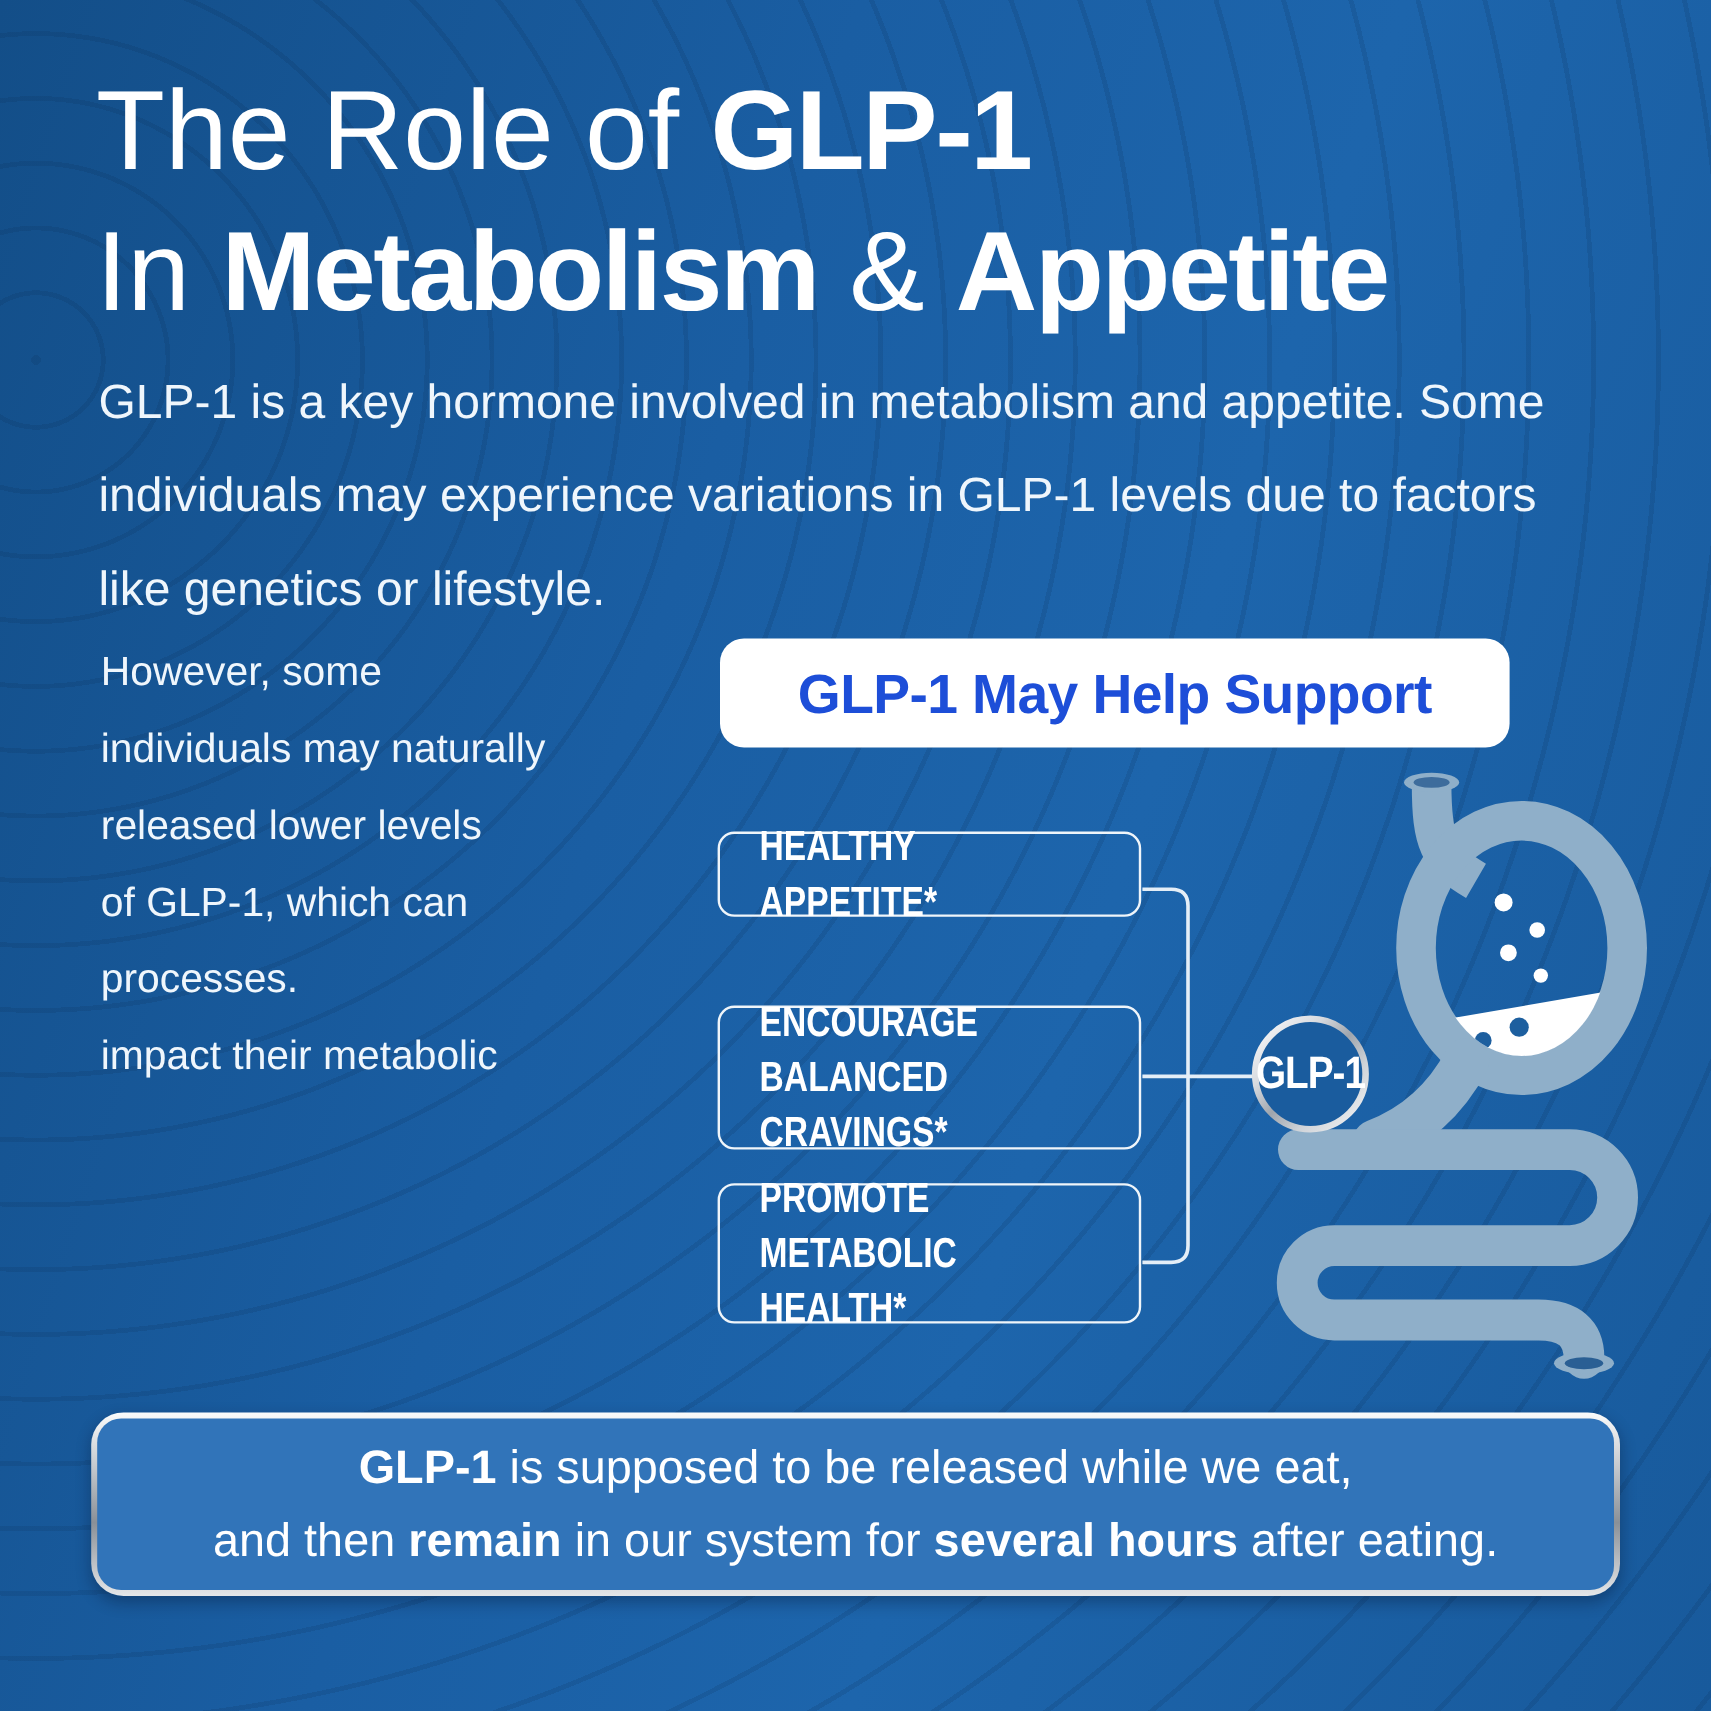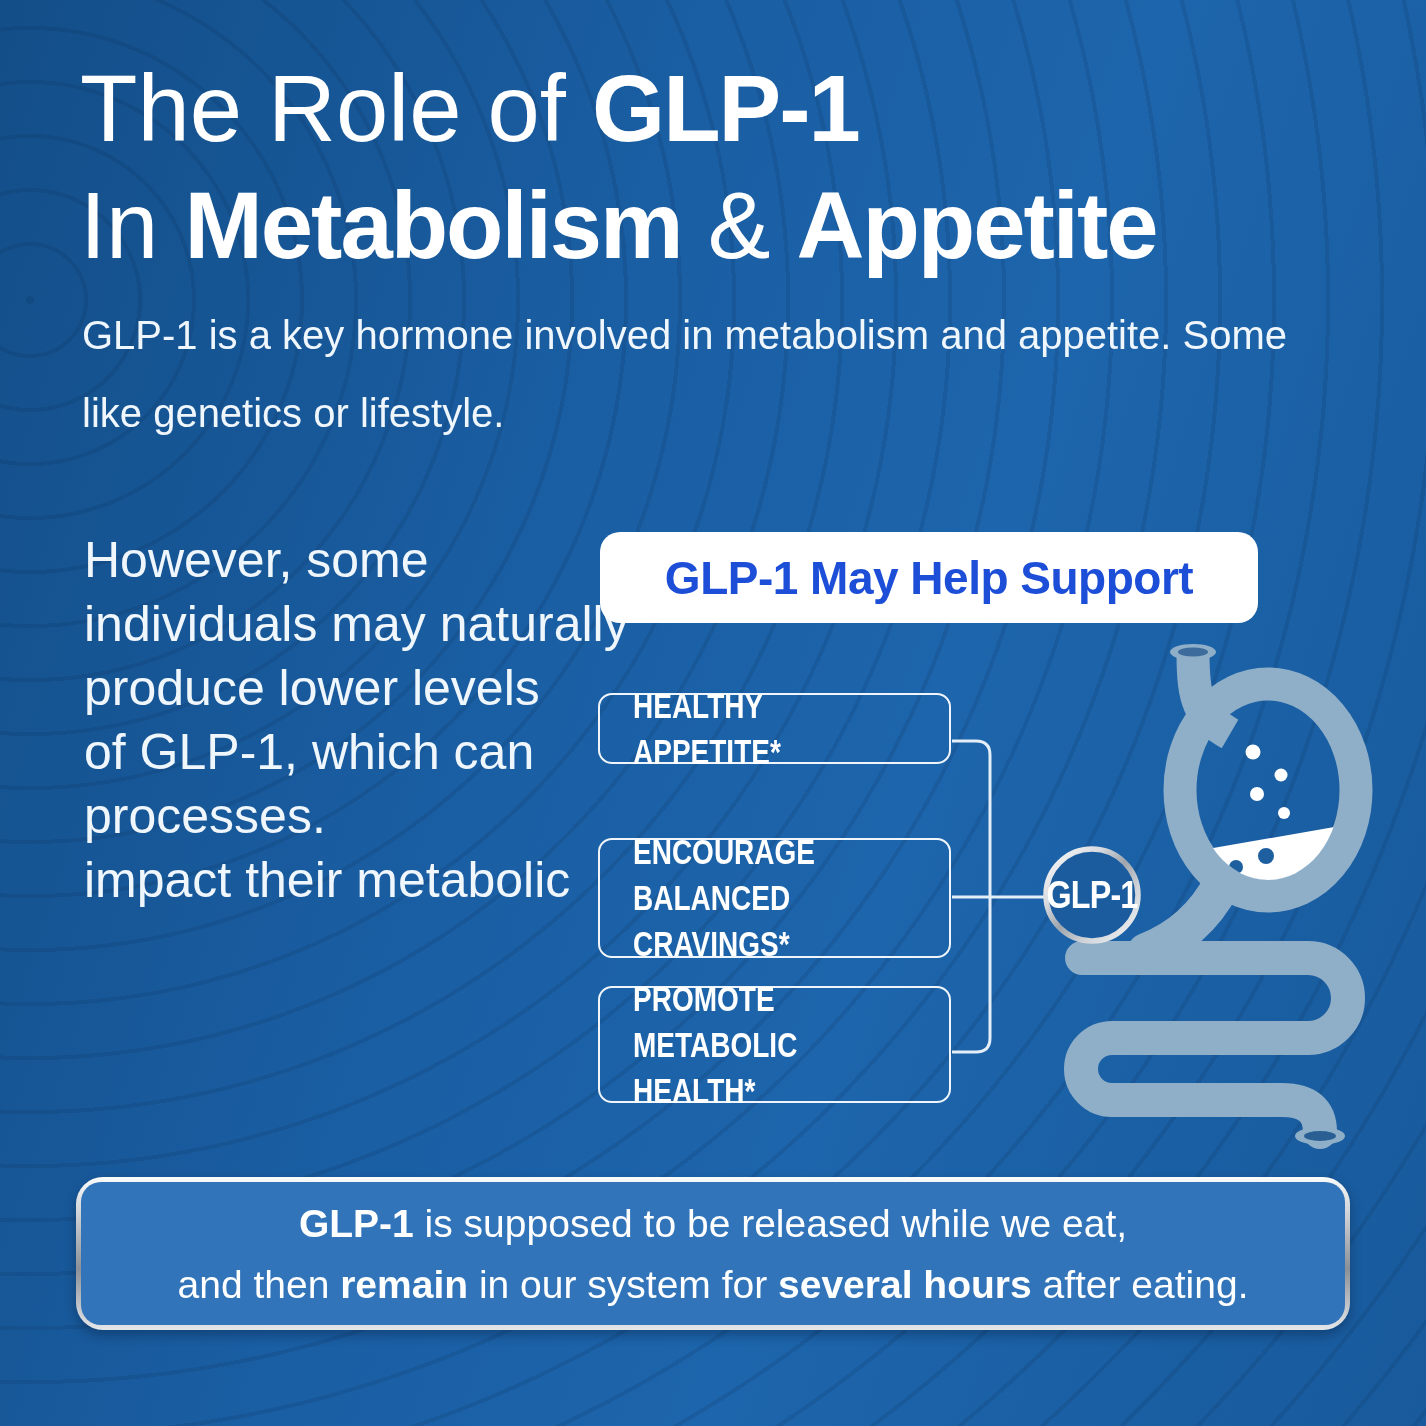--- a/index.html
+++ b/index.html
@@ -16,21 +16,21 @@
   }
   
   .title { position:absolute; left:80px; top:50px; color:#fff; font-size:94px; line-height:117px; }
   .t-line { white-space:nowrap; }
   .t-light { font-weight:400; }
   .t-bold  { font-weight:700; letter-spacing:-2px; }
   
   .intro { position:absolute; left:82px; top:296px; color:#EFF6FC; font-size:40px; line-height:78px; font-weight:400; }
   .intro div { white-space:nowrap; }
   
-  .side-note { position:absolute; left:84px; top:528px; color:#EFF6FC; font-size:50px; line-height:64px; font-weight:400; }
+  .side-note { position:absolute; left:84px; top:528px; color:#EFF6FC; font-size:34px; line-height:64px; font-weight:400; }
   .side-note div { white-space:nowrap; }
   
   .pill {
     position:absolute; left:600px; top:532px; width:658px; height:91px;
     background:#ffffff; border-radius:20px;
     display:flex; align-items:center; justify-content:center;
     color:#1d4ed8; font-size:46px; font-weight:700; letter-spacing:-0.5px;
   }
   
   .support-box {
@@ -80,27 +80,28 @@
     <div class="t-line">
       <span class="t-light">The Role of </span><span class="t-bold">GLP-1</span>
     </div>
     <div class="t-line">
       <span class="t-light">In </span><span class="t-bold">Metabolism</span><span class="t-light"> &amp; </span><span class="t-bold">Appetite</span>
     </div>
   </header>
 
   <div class="intro">
     <div>GLP-1 is a key hormone involved in metabolism and appetite. Some</div>
+    <div>individuals may experience variations in GLP-1 levels due to factors</div>
     <div>like genetics or lifestyle.</div>
   </div>
 
   <div class="side-note">
     <div>However, some</div>
     <div>individuals may naturally</div>
-    <div>produce lower levels</div>
+    <div>released lower levels</div>
     <div>of GLP-1, which can</div>
     <div>processes.</div>
     <div>impact their metabolic</div>
   </div>
 
   <div class="pill">
     <span>GLP-1 May Help Support</span>
   </div>
 
   <div class="support-box box-1">

